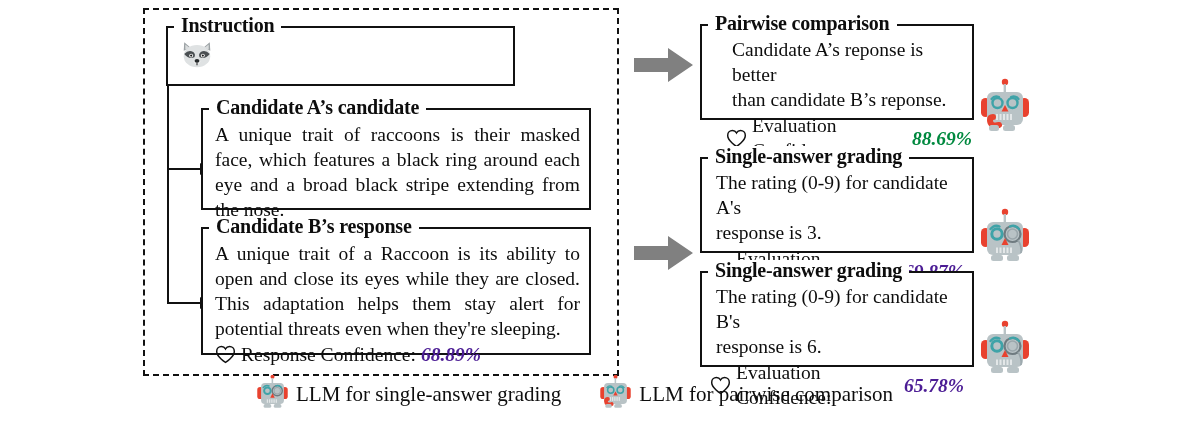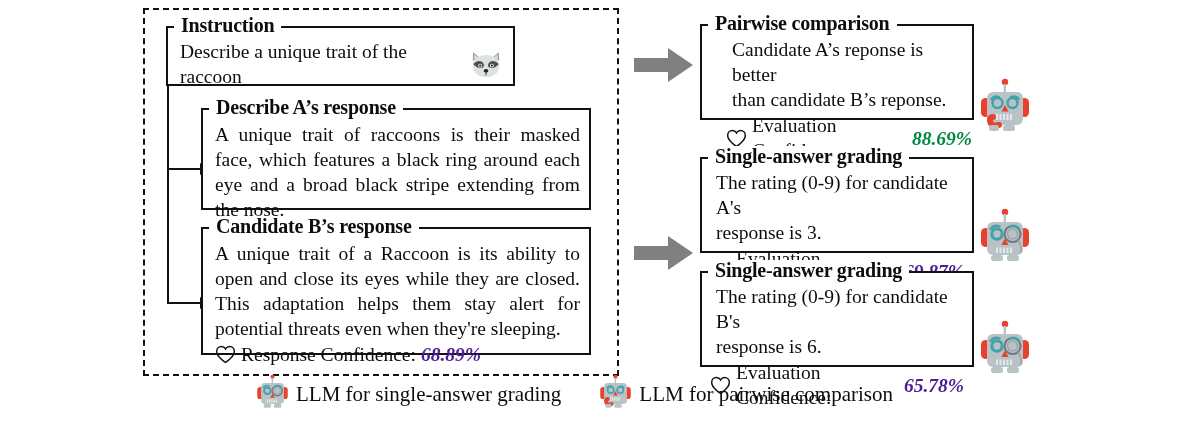--- a/index.html
+++ b/index.html
@@ -75,21 +75,20 @@
   <div class="vline" style="left:167px;top:86px;height:218px;"></div>
   <div class="hline" style="left:167px;top:168px;width:34px;"></div>
   <div class="arrowhead" style="left:200px;top:163px;"></div>
   <div class="hline" style="left:167px;top:302px;width:34px;"></div>
   <div class="arrowhead" style="left:200px;top:297px;"></div>
 
   <div class="fbox" style="left:166px;top:26px;width:349px;height:60px;">
     <div class="flegend">Instruction</div>
     <div class="fbody" style="padding-top:11px;">
       <p style="display:flex;align-items:center;gap:8px;">
-        <span>Describe a unique trait of the raccoon</span>
         <span class="raccoon">
           <svg viewBox="0 0 64 56" width="34" height="30" aria-hidden="true">
             <path d="M8 6 L7 22 L20 16 Z" fill="#9aa0a3"></path>
             <path d="M56 6 L57 22 L44 16 Z" fill="#9aa0a3"></path>
             <path d="M10 10 L10 20 L18 16 Z" fill="#d9dcdd"></path>
             <path d="M54 10 L54 20 L46 16 Z" fill="#d9dcdd"></path>
             <ellipse cx="32" cy="32" rx="25" ry="21" fill="#dfe2e3"></ellipse>
             <path d="M8 28 q8 -9 17 -4 q5 4 2 10 q-10 5 -19 -6 Z" fill="#4a4f52"></path>
             <path d="M56 28 q-8 -9 -17 -4 q-5 4 -2 10 q10 5 19 -6 Z" fill="#4a4f52"></path>
             <circle cx="21" cy="31" r="3.6" fill="#fff"></circle>
@@ -99,21 +98,21 @@
             <path d="M25 42 q7 -6 14 0 q-7 10 -14 0 Z" fill="#f0f1f1"></path>
             <ellipse cx="32" cy="41" rx="4.6" ry="3.4" fill="#26292b"></ellipse>
             <path d="M32 44 v5" stroke="#26292b" stroke-width="2"></path>
           </svg>
         </span>
       </p>
     </div>
   </div>
 
   <div class="fbox" style="left:201px;top:108px;width:390px;height:102px;">
-    <div class="flegend">Describe A’s response</div>
+    <div class="flegend">Candidate A’s candidate</div>
     <div class="fbody" style="padding-top:12px;">
       <p class="justify" style="width:365px;">A unique trait of raccoons is their masked face, which features a black ring around each eye and a broad black stripe extending from the nose.</p>
       <div class="conf-line">
         <span class="heart">
           <svg viewBox="0 0 24 22" width="21" height="19" aria-hidden="true">
             <path d="M12 20.2 C12 20.2 1.8 13.7 1.8 7.4 C1.8 4.0 4.4 1.7 7.3 1.7 C9.4 1.7 11.1 2.9 12 4.5 C12.9 2.9 14.6 1.7 16.7 1.7 C19.6 1.7 22.2 4.0 22.2 7.4 C22.2 13.7 12 20.2 12 20.2 Z" fill="none" stroke="#111" stroke-width="1.7"></path>
           </svg>
         </span>
         <span>Response Confidence:</span>
         <span class="conf-val green">87.96%</span>

